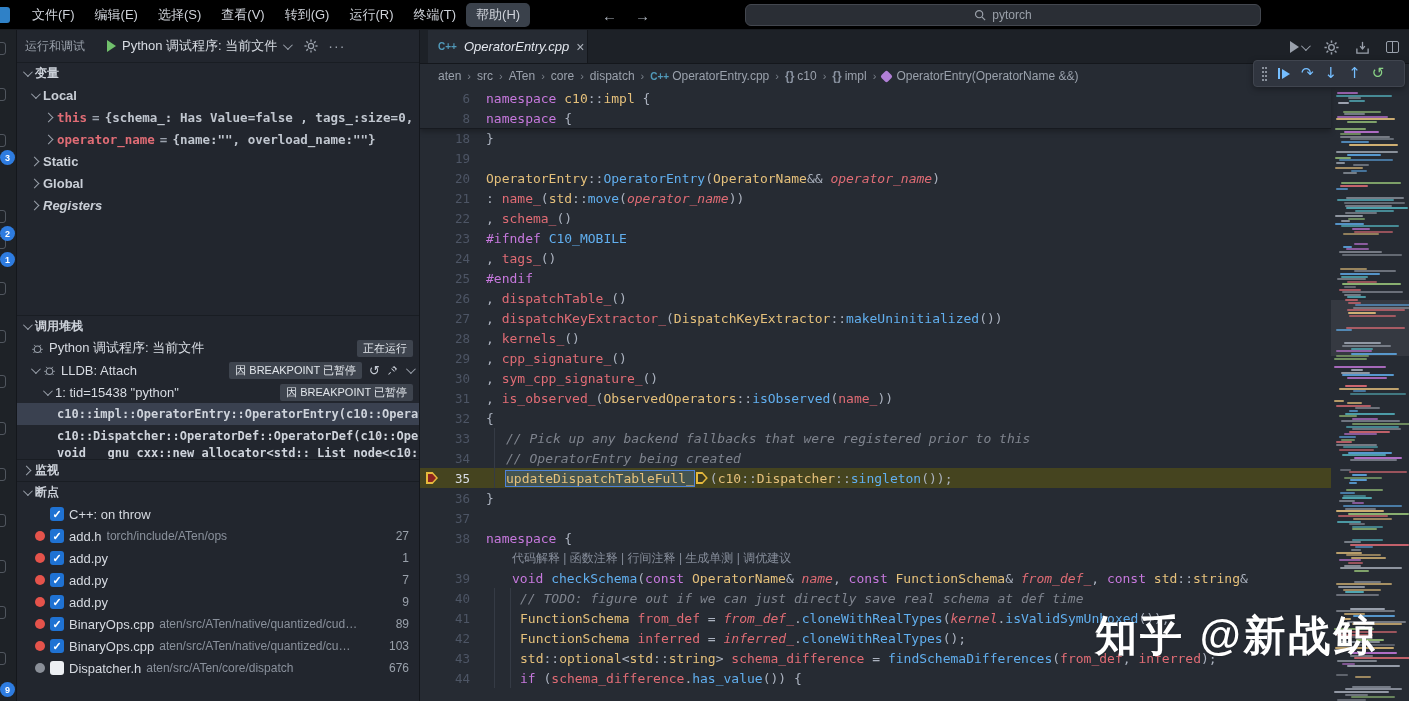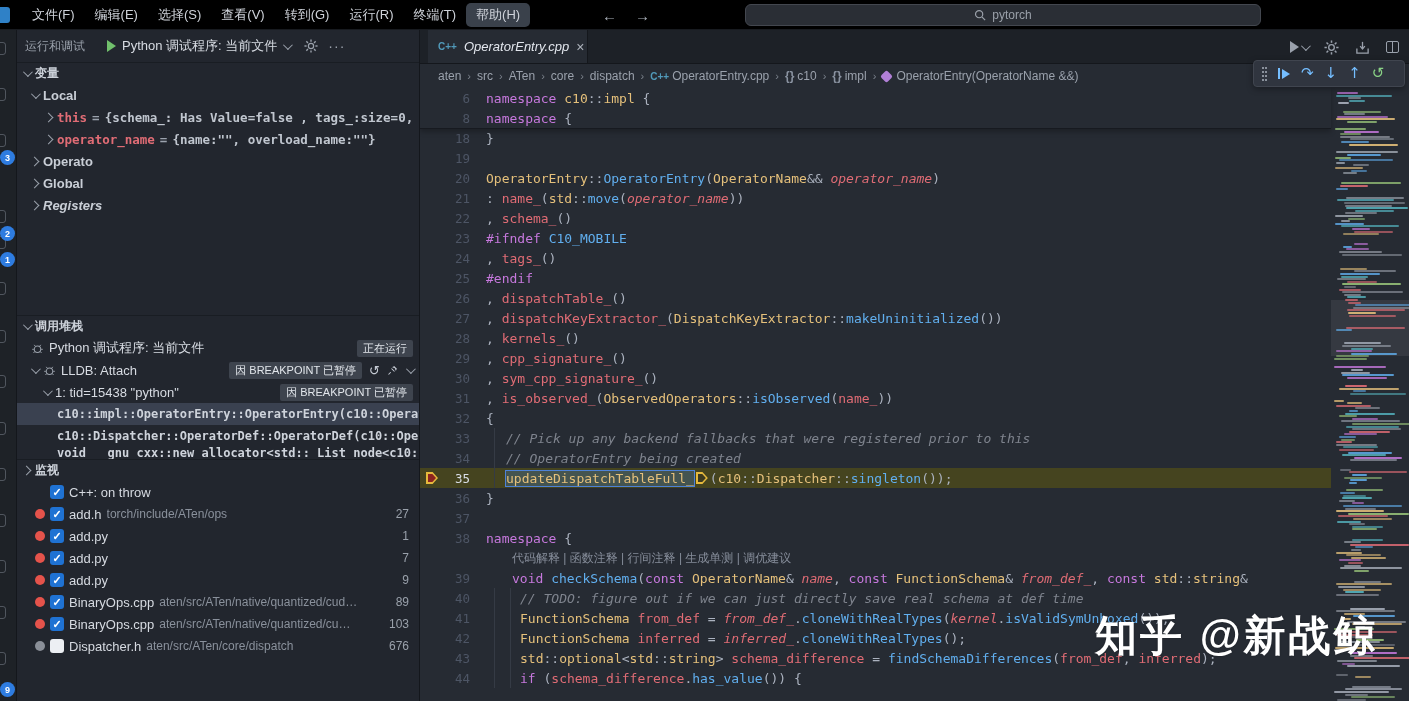--- a/index.html
+++ b/index.html
@@ -218,21 +218,21 @@
           <span class="var-val">{schema_: Has Value=false , tags_:size=0, ...}</span>
         </div>
         <div class="tree-row mono" style="padding-left: 28px; font-size: 12.5px;">
           <span class="chev right"></span>
           <span class="var-name">operator_name</span>
           <span class="var-eq"> = </span>
           <span class="var-val">{name:"", overload_name:""}</span>
         </div>
         <div class="tree-row" style="padding-left: 14px;">
           <span class="chev right"></span>
-          <span class="scope-label">Operato</span>
+          <span class="scope-label">Static</span>
         </div>
         <div class="tree-row" style="padding-left: 14px;">
           <span class="chev right"></span>
           <span class="scope-label">Global</span>
         </div>
         <div class="tree-row" style="padding-left: 14px; font-style: italic;">
           <span class="chev right"></span>
           <span class="scope-label">Registers</span>
         </div>
       </div>
@@ -286,20 +286,24 @@
         <div class="tree-row frame-row mono sel">c10::impl::OperatorEntry::OperatorEntry(c10::OperatorN</div>
         <div class="tree-row frame-row mono">c10::Dispatcher::OperatorDef::OperatorDef(c10::Operato</div>
         <div class="tree-row frame-row mono frame-clip">void __gnu_cxx::new_allocator&lt;std::_List_node&lt;c10::Dis</div>
       </div>
 
     <div class="sect-header">
       <span class="chev right"></span>
         <span>监视</span>
     </div>
 
+    <div class="sect-header">
+      <span class="chev down"></span>
+        <span>断点</span>
+    </div>
     <div id="breakpoints">
         <div class="tree-row">
           <span class="bp-dot none" style="margin-left: 12px;"></span>
           <span class="cbx on">✓</span>
           <span class="bp-file">C++: on throw</span>
         </div>
         <div class="tree-row">
           <span class="bp-dot red"></span>
           <span class="cbx on">✓</span>
           <span class="bp-file">add.h</span>

